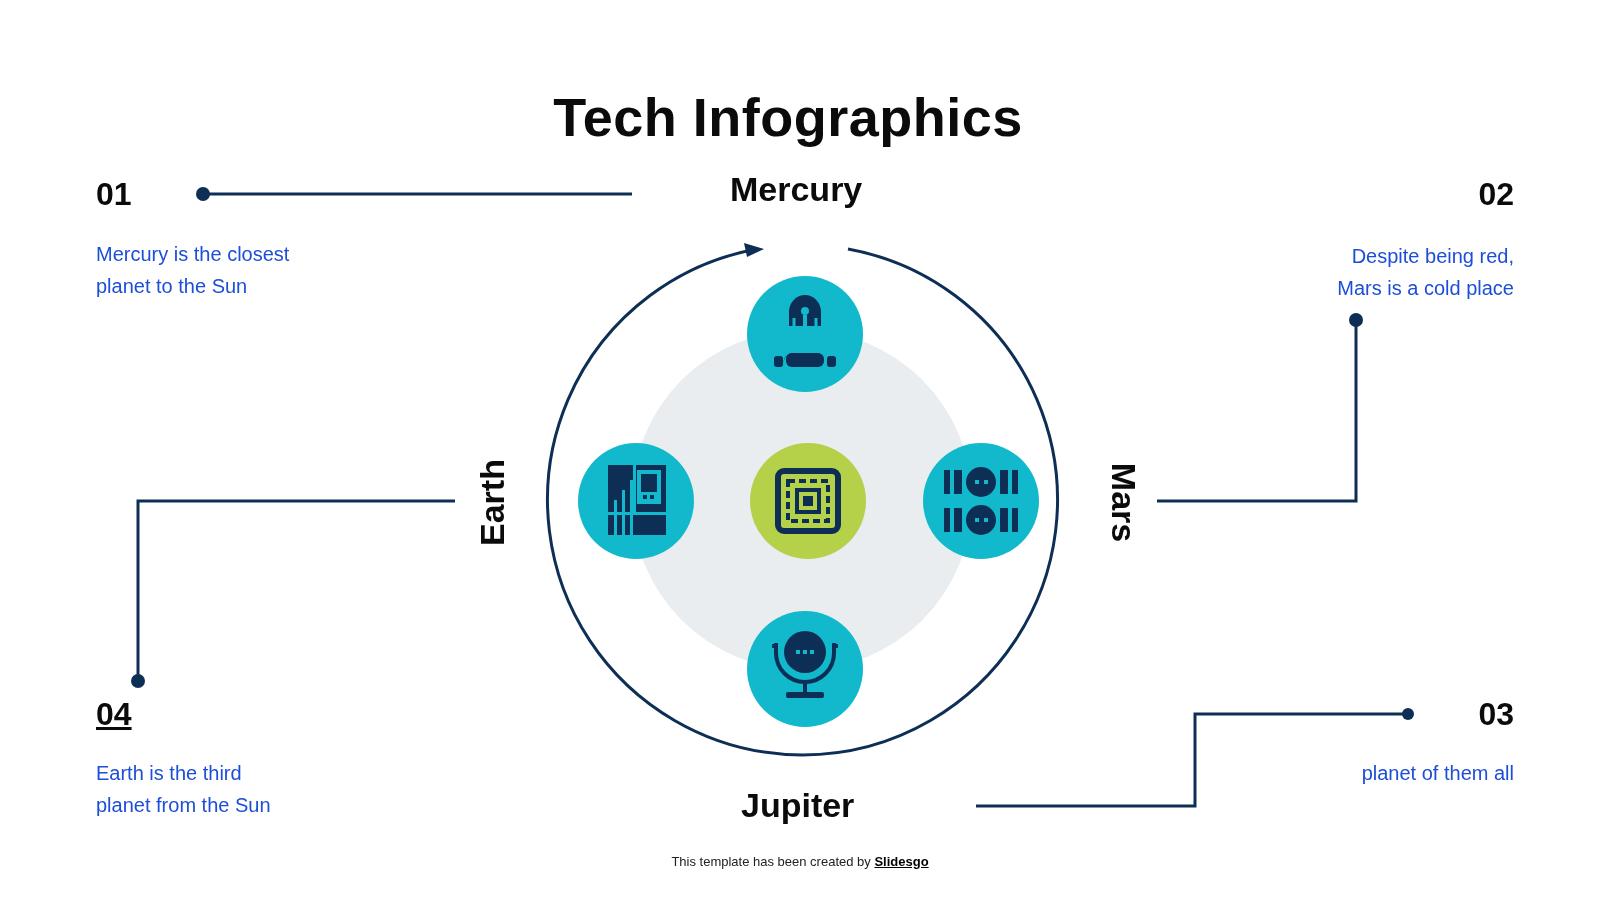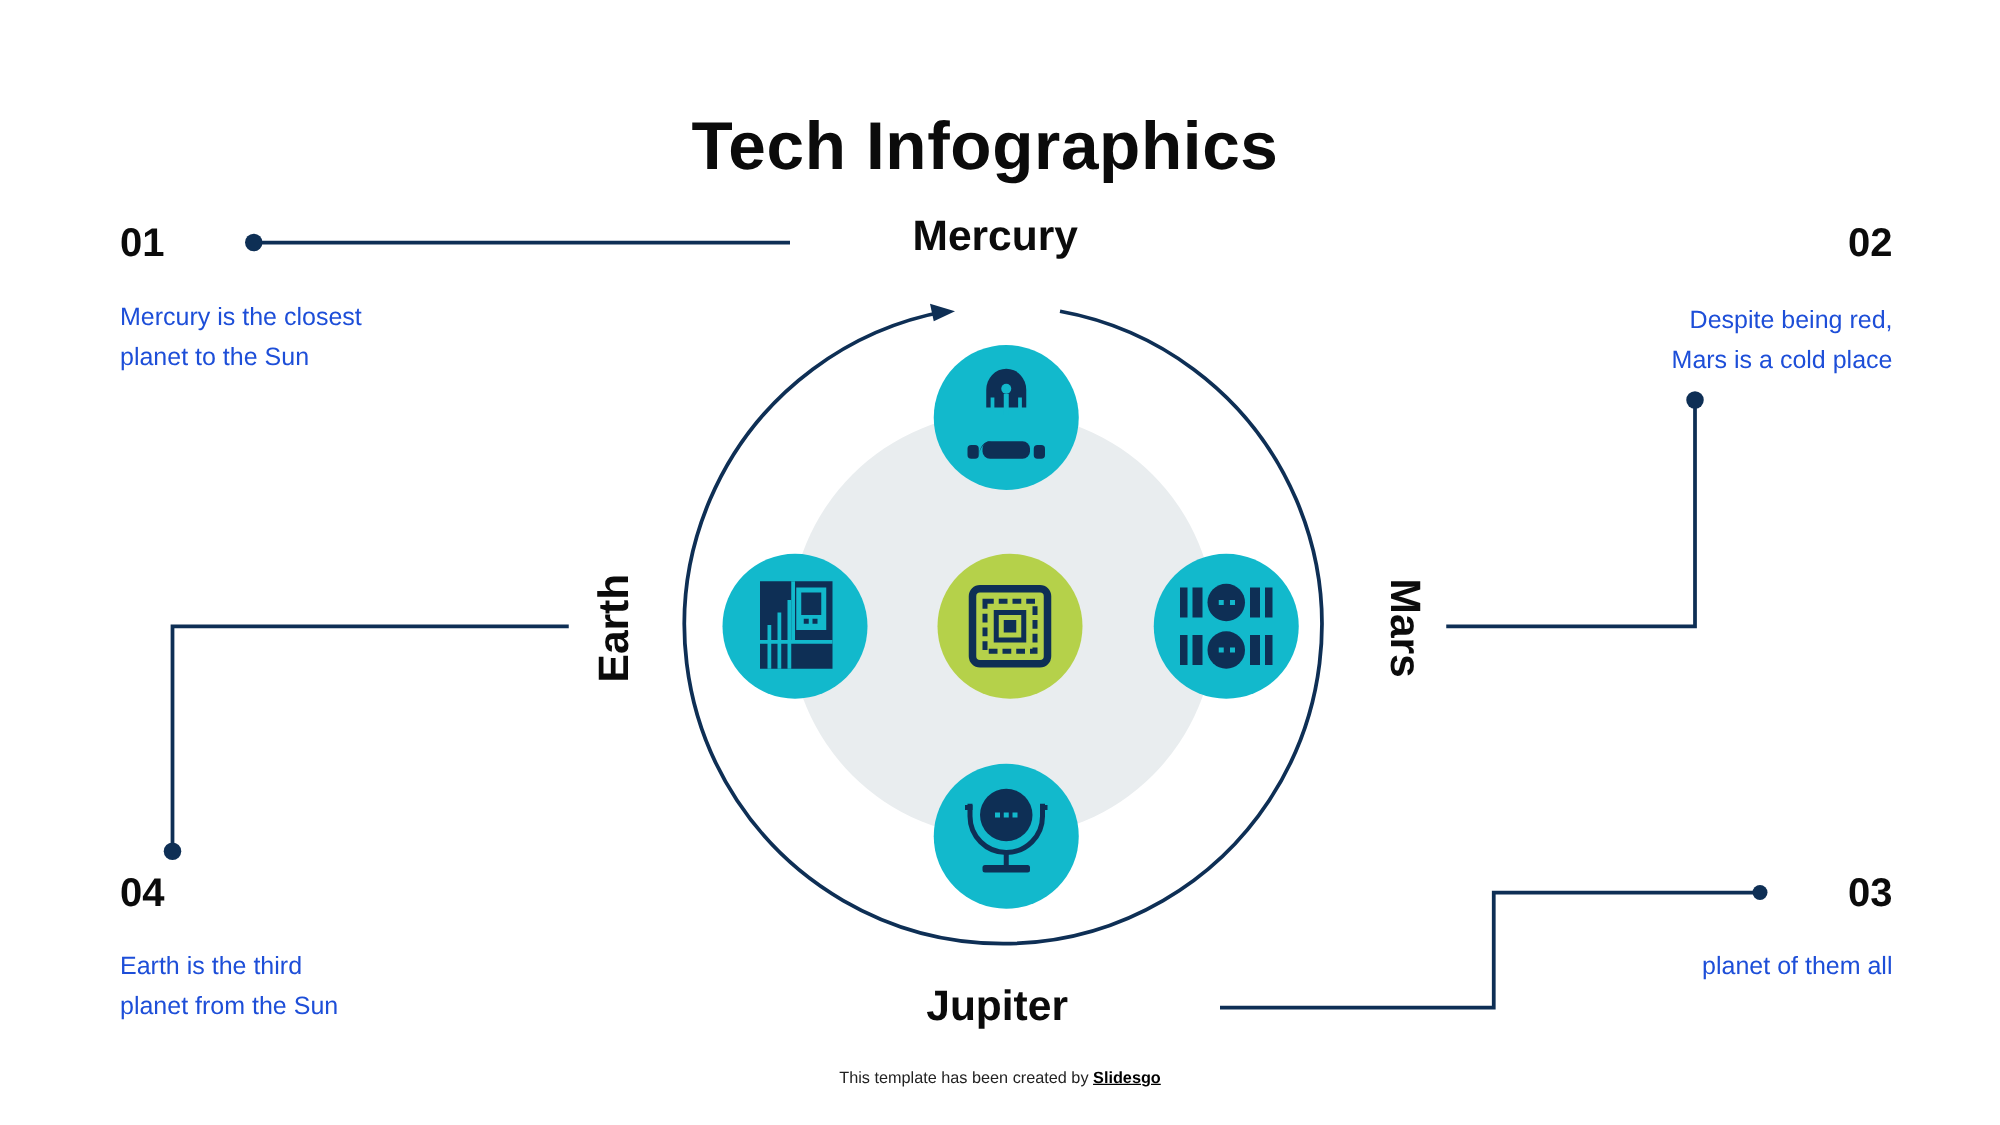--- a/index.html
+++ b/index.html
@@ -133,21 +133,21 @@
 <div class="desc right" style="right:86px; top:240px;">
   <div>Despite being red,</div>
   <div>Mars is a cold place</div>
 </div>
 
 <div class="num" style="right:86px; top:696px;">03</div>
 <div class="desc right" style="right:86px; top:757px;">
   <div>planet of them all</div>
 </div>
 
-<div class="num" style="left:96px; top:696px;">04</div>
+<div class="num" style="left:96px; top:696px;text-decoration:underline;">04</div>
 <div class="desc" style="left:96px; top:757px;">
   <div>Earth is the third</div>
   <div>planet from the Sun</div>
 </div>
 
 <div class="footer">
   <span>This template has been created by </span><b>Slidesgo</b>
 </div>
 
 </body></html>

